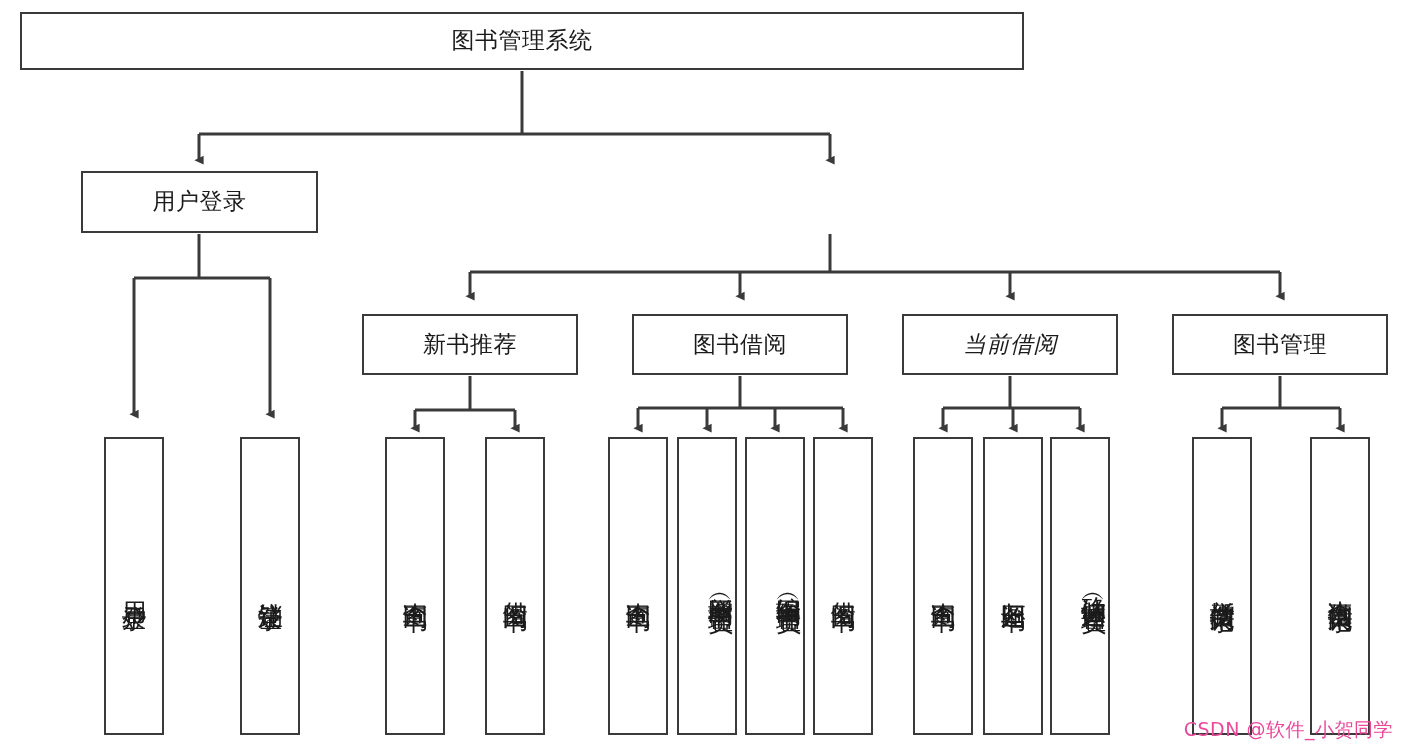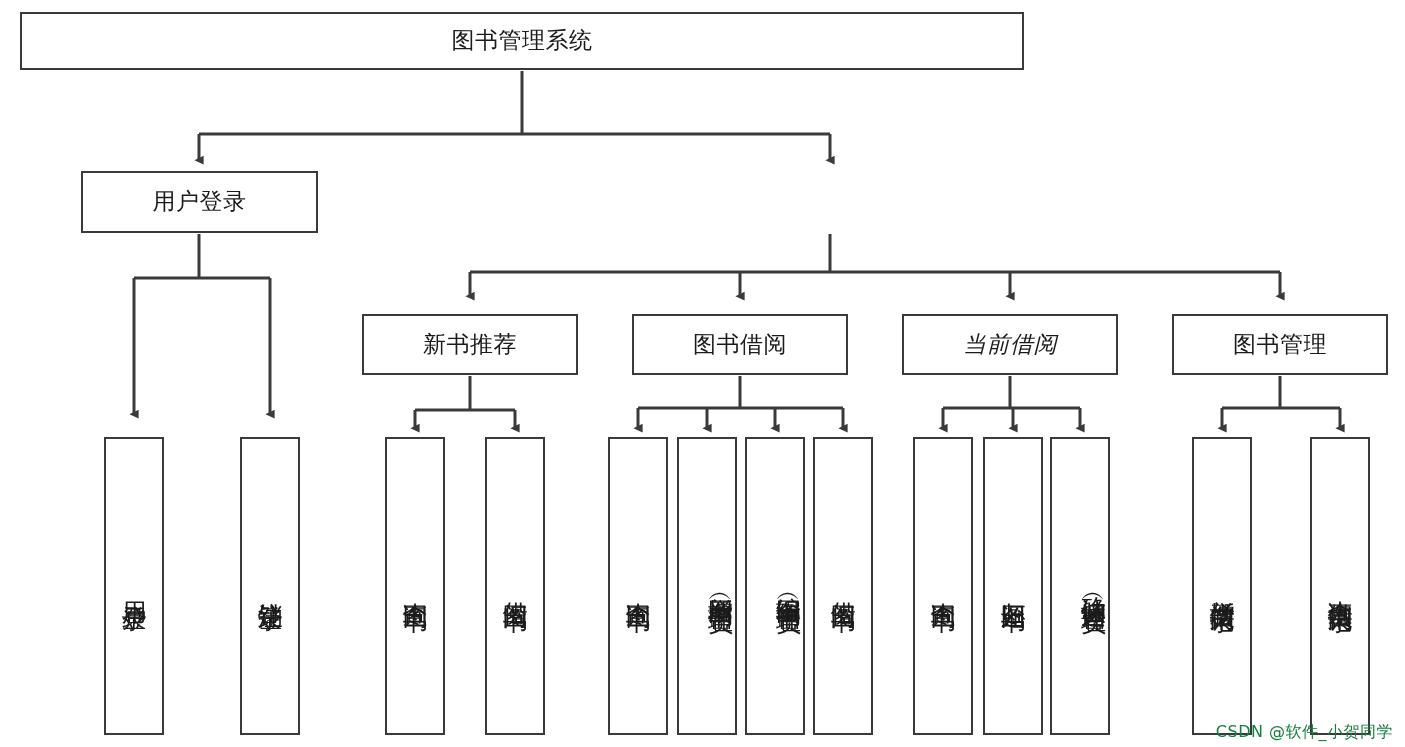--- a/index.html
+++ b/index.html
@@ -56,22 +56,22 @@
   .node.vert.top-align {
     align-items: flex-start;
   }
   .node.vert.mid-align {
     align-items: center;
   }
   #watermark {
     position: absolute;
     right: 12px;
     bottom: 4px;
-    font-size: 16px;
-    color: #15803d;
+    font-size: 19px;
+    color: #ec4899;
     z-index: 5;
     white-space: nowrap;
     letter-spacing: 0.5px;
   }
 </style>
 </head>
 <body>
 
 <div id="diagram-root">
 

